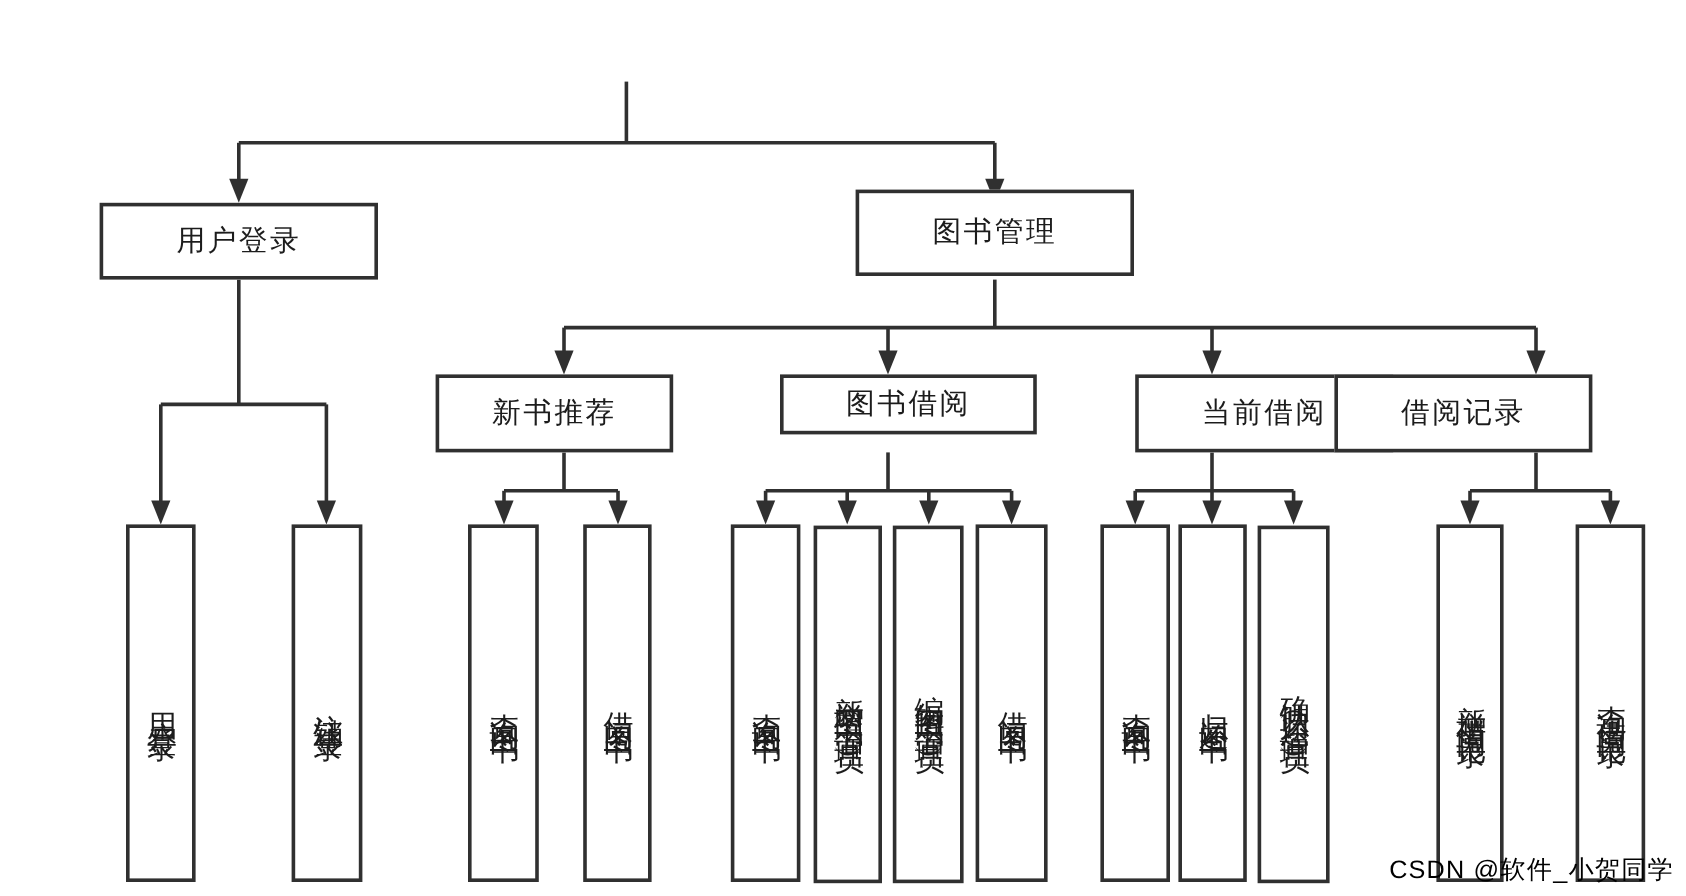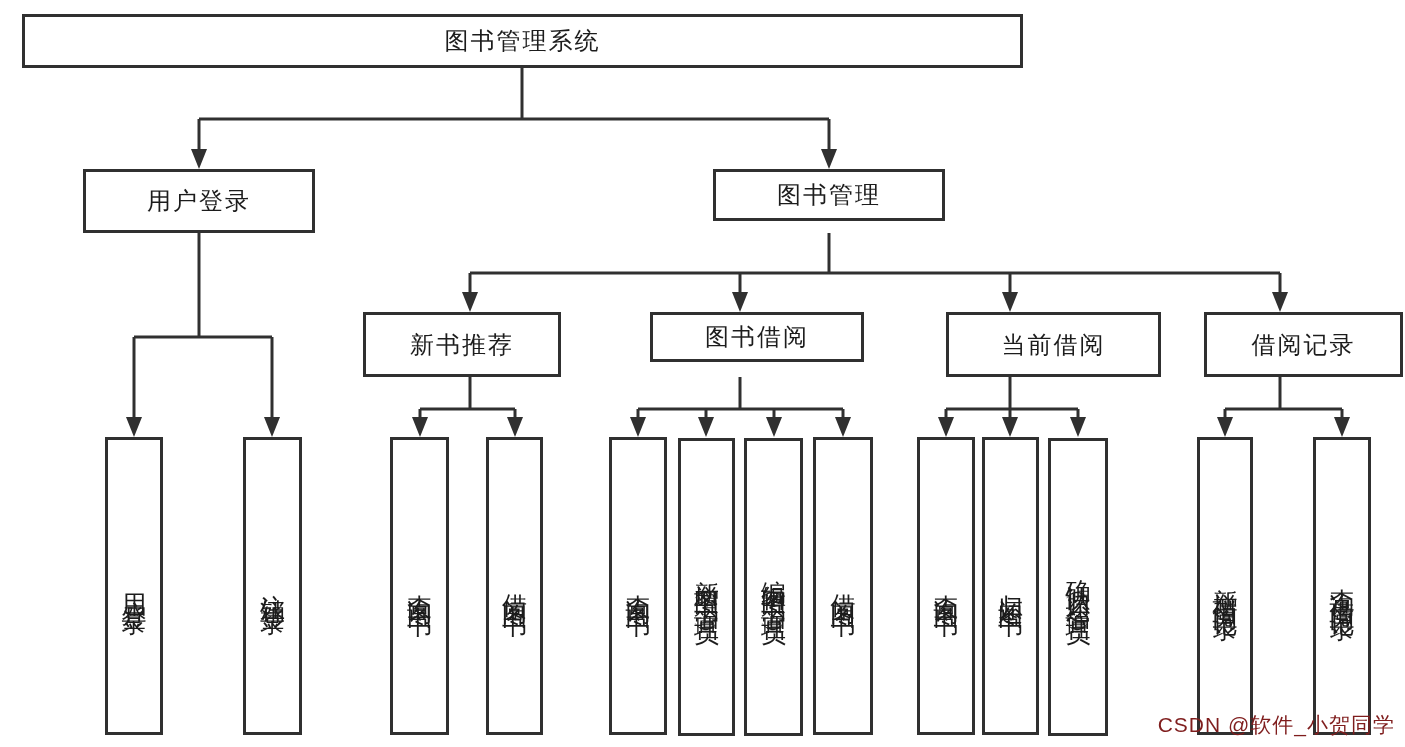--- a/index.html
+++ b/index.html
@@ -41,21 +41,21 @@
     letter-spacing: 6px;
     line-height: 1;
     white-space: nowrap;
   }
   #watermark {
     position: absolute;
     right: 10px;
     bottom: 8px;
     z-index: 3;
     font-size: 21px;
-    color: #7f1d1d;
+    color: #000000;
     letter-spacing: 1px;
     white-space: nowrap;
   }
 </style>
 </head>
 <body>
 
 <div id="canvas">
 
   <svg id="connectors" viewBox="0 0 1405 747" xmlns="http://www.w3.org/2000/svg">
@@ -117,41 +117,38 @@
       <polygon points="774,437 766,417 782,417"></polygon>
       <polygon points="843,437 835,417 851,417"></polygon>
       <polygon points="946,437 938,417 954,417"></polygon>
       <polygon points="1010,437 1002,417 1018,417"></polygon>
       <polygon points="1078,437 1070,417 1086,417"></polygon>
       <polygon points="1225,437 1217,417 1233,417"></polygon>
       <polygon points="1342,437 1334,417 1350,417"></polygon>
     </g>
   </svg>
 
-  <div class="node hbox" style="left:22px;top:14px;width:1001px;height:54px">
-    <span>图书管理系统</span>
-  </div>
 
   <div class="node hbox" style="left:83px;top:169px;width:232px;height:64px">
     <span>用户登录</span>
   </div>
-  <div class="node hbox" style="left:713px;top:169px;width:232px;height:52px">
+  <div class="node hbox" style="left:713px;top:158px;width:232px;height:72px">
     <span>图书管理</span>
   </div>
 
   <div class="node hbox" style="left:363px;top:312px;width:198px;height:65px">
     <span>新书推荐</span>
   </div>
   <div class="node hbox" style="left:650px;top:312px;width:214px;height:50px">
     <span>图书借阅</span>
   </div>
   <div class="node hbox" style="left:946px;top:312px;width:215px;height:65px">
     <span>当前借阅</span>
   </div>
-  <div class="node hbox" style="left:1204px;top:312px;width:199px;height:65px">
+  <div class="node hbox" style="left:1112px;top:312px;width:215px;height:65px">
     <span>借阅记录</span>
   </div>
 
   <div class="node vbox" style="left:105px;top:437px;width:58px;height:298px">
     <span>用户登录</span>
   </div>
   <div class="node vbox" style="left:243px;top:437px;width:59px;height:298px">
     <span>注销登录</span>
   </div>
 

